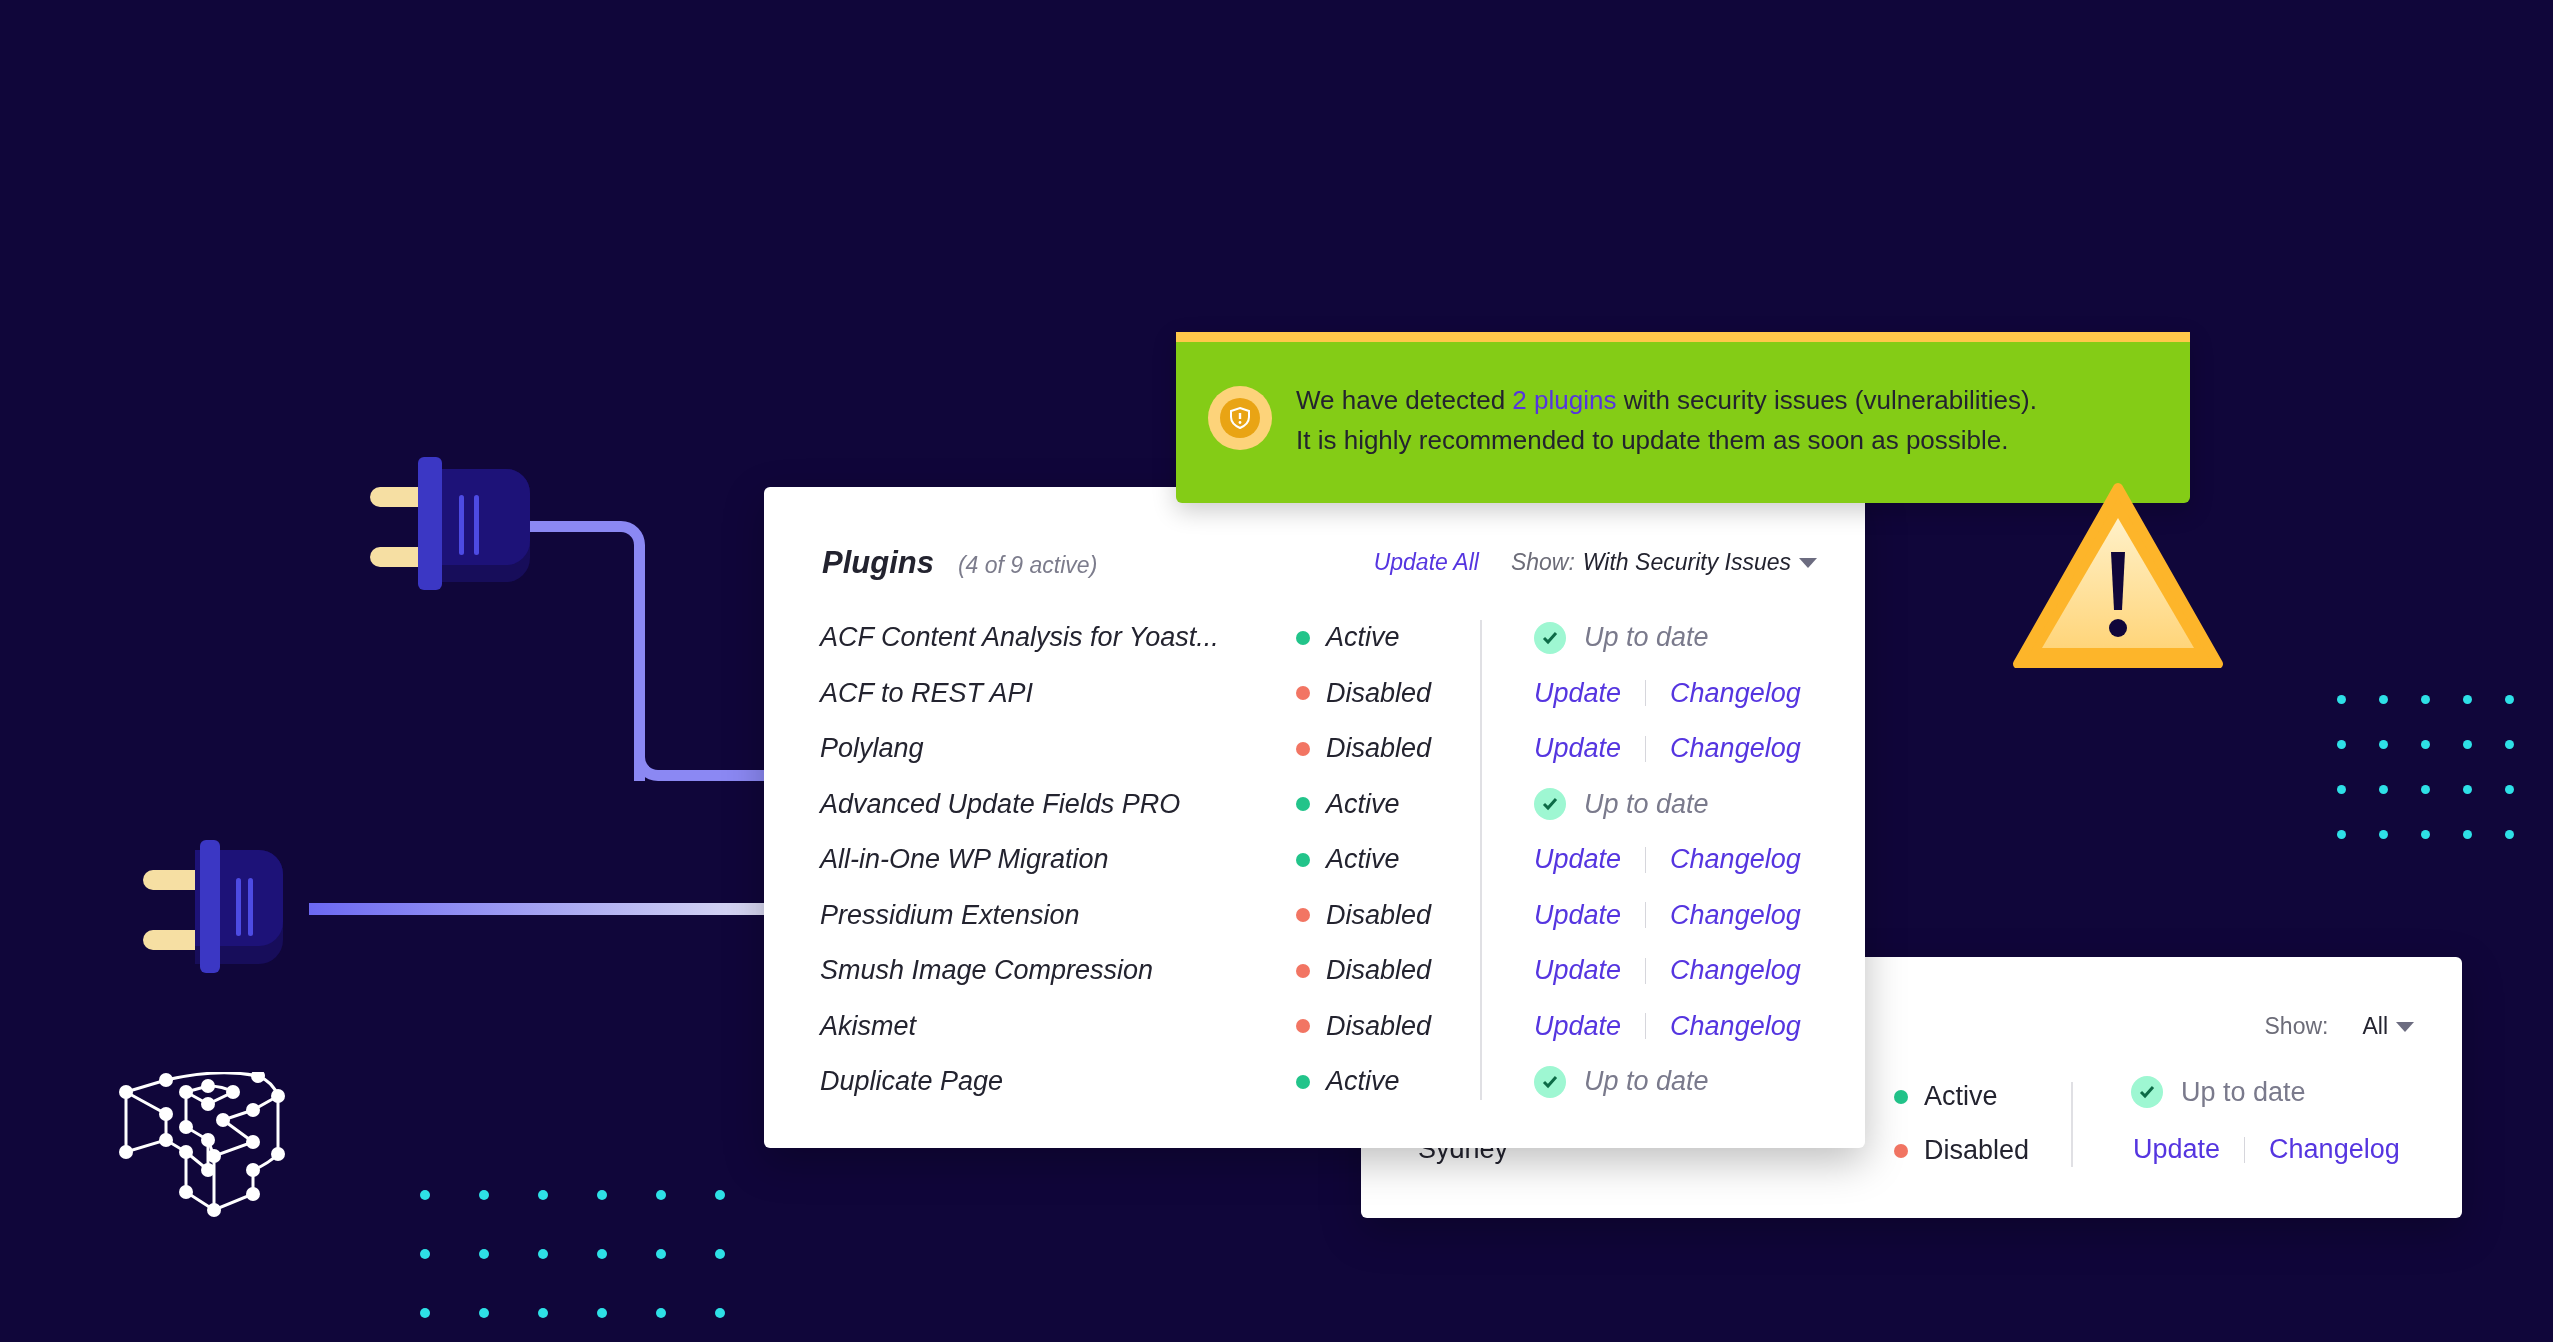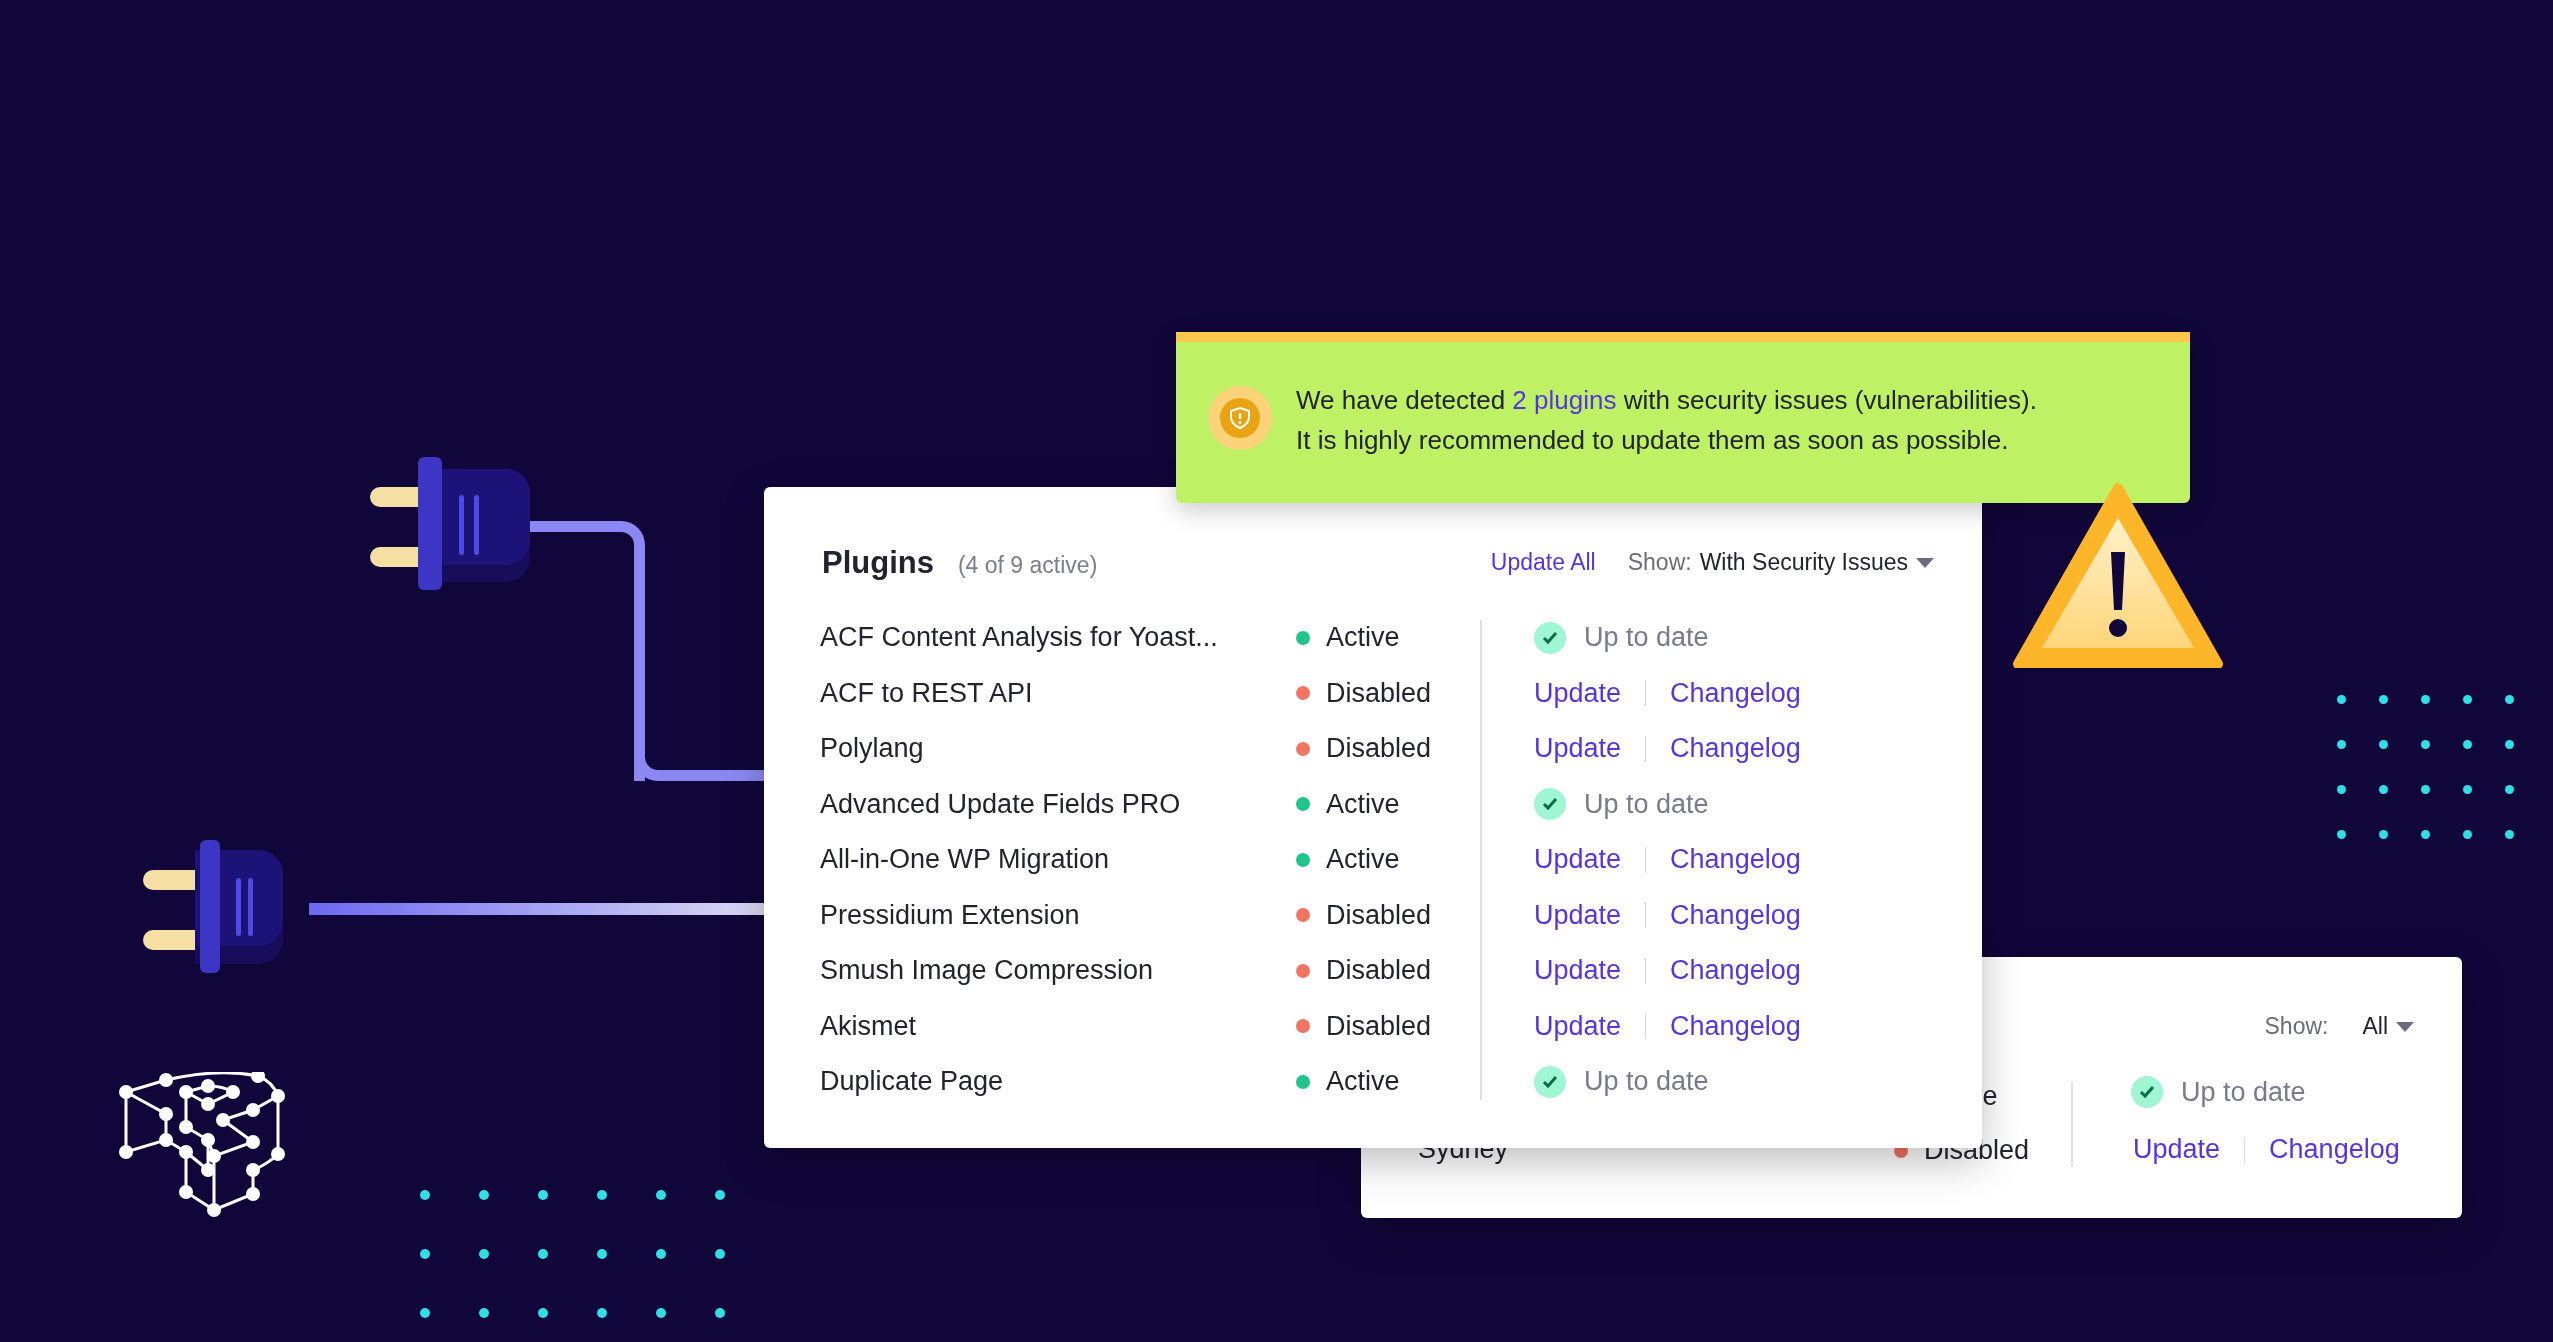--- a/index.html
+++ b/index.html
@@ -9,21 +9,21 @@
   .dotgrid{display:grid;}
   .dot{width:10px;height:10px;border-radius:50%;background:#2ee0e6;}
   
   .plug .prong{position:absolute;width:52px;height:20px;border-radius:10px 0 0 10px;background:#f6dfa3;}
   .plug .body{position:absolute;border-radius:0 24px 24px 0;background:#1d1278;}
   .plug .shadow{position:absolute;border-radius:0 24px 24px 0;background:#170d5a;}
   .plug .collar{position:absolute;width:24px;border-radius:6px;background:#3b37c4;}
   .plug .rib{position:absolute;width:5px;border-radius:3px;background:#4d4be3;}
   
   .card{background:#fff;border-radius:6px;box-shadow:0 14px 40px rgba(0,0,0,.25);}
-  .alert{background:#bef264;border-top:10px solid #ffc84a;border-radius:0 0 6px 6px;box-shadow:0 8px 24px rgba(0,0,0,.2);box-sizing:border-box;}
+  .alert{background:#84cc16;border-top:10px solid #ffc84a;border-radius:0 0 6px 6px;box-shadow:0 8px 24px rgba(0,0,0,.2);box-sizing:border-box;}
   .alert-text{font-size:26px;line-height:40px;color:#23232f;}
   .link{color:#5535e0;}
   .shield-outer{width:64px;height:64px;border-radius:50%;background:#fdd37a;display:flex;align-items:center;justify-content:center;}
   .shield-inner{width:40px;height:40px;border-radius:50%;background:#e9a414;display:flex;align-items:center;justify-content:center;}
   .card-title{font-size:31px;font-weight:bold;color:#23232f;}
   .muted{color:#7c7c8c;font-size:23px;}
   .hdr-link{font-size:23px;color:#5535e0;}
   .show-lbl{font-size:23px;color:#6c6c78;}
   .show-val{font-size:23px;color:#23232f;}
   .caret{display:inline-block;width:0;height:0;border-left:9px solid transparent;border-right:9px solid transparent;border-top:10px solid #6c6c80;margin-left:8px;vertical-align:middle;}
@@ -171,21 +171,21 @@
       </span>
     <span class="uptodate">Up to date</span>
   </div>
   <div class="abs" style="left:772px;top:177px;font-size:27px;display:flex;align-items:center;">
     <span class="link">Update</span>
     <span class="sep"></span>
     <span class="link">Changelog</span>
   </div>
 </div>
 
-<div class="abs card" style="left:764px;top:487px;width:1218px;height:661px;">
+<div class="abs card" style="left:764px;top:487px;width:1101px;height:661px;font-style:italic;">
   <div class="abs" style="left:58px;top:58px;display:flex;align-items:baseline;">
     <span class="card-title">Plugins</span>
     <span class="muted" style="margin-left:24px;">(4 of 9 active)</span>
   </div>
   <div class="abs" style="right:48px;top:62px;display:flex;align-items:center;">
     <span class="hdr-link">Update All</span>
     <span style="margin-left:32px;display:flex;align-items:center;">
       <span class="show-lbl">Show:</span>
       <span class="show-val" style="margin-left:8px;">With Security Issues</span>
       <span class="caret"></span>

